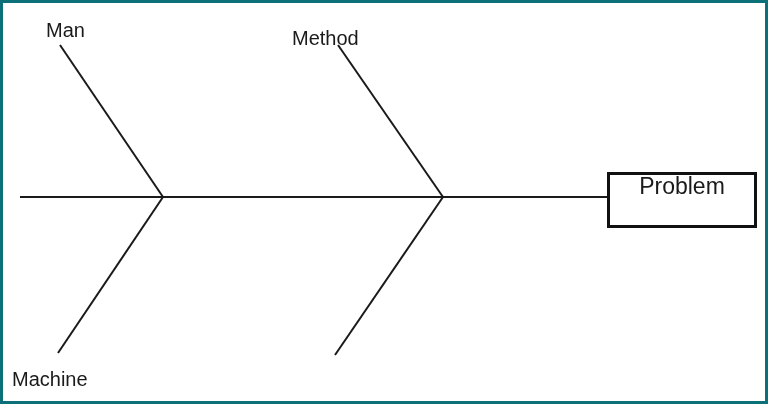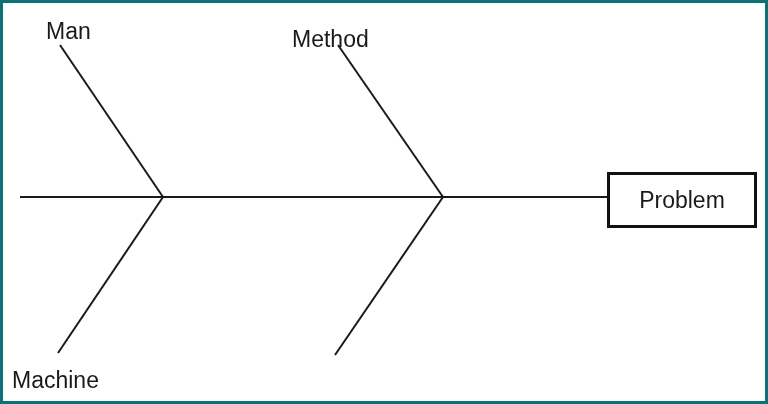--- a/index.html
+++ b/index.html
@@ -34,42 +34,41 @@
     left: 0;
     top: 0;
     width: 768px;
     height: 404px;
     display: block;
   }
   .label {
     position: absolute;
     color: #1a1a1a;
     font-family: "Liberation Sans", sans-serif;
-    font-size: 23px;
+    font-size: 20px;
     font-weight: 400;
     line-height: 1;
     white-space: nowrap;
     letter-spacing: 0px;
   }
   #label-man        { left: 46px;  top: 20px; }
   #label-method     { left: 292px; top: 28px; }
   #label-machine    { left: 12px;  top: 369px; }
   #label-material   { left: 291px; top: 369px; }
 
   #problem-box {
     position: absolute;
     left: 607px;
     top: 172px;
     width: 150px;
     height: 56px;
     box-sizing: border-box;
     border: 3px solid #111111;
     background: #ffffff;
     display: flex;
-    align-items: center;
     justify-content: center;
   }
   #problem-label {
     position: static;
     font-size: 23px;
   }
 </style>
 </head>
 <body>
 

